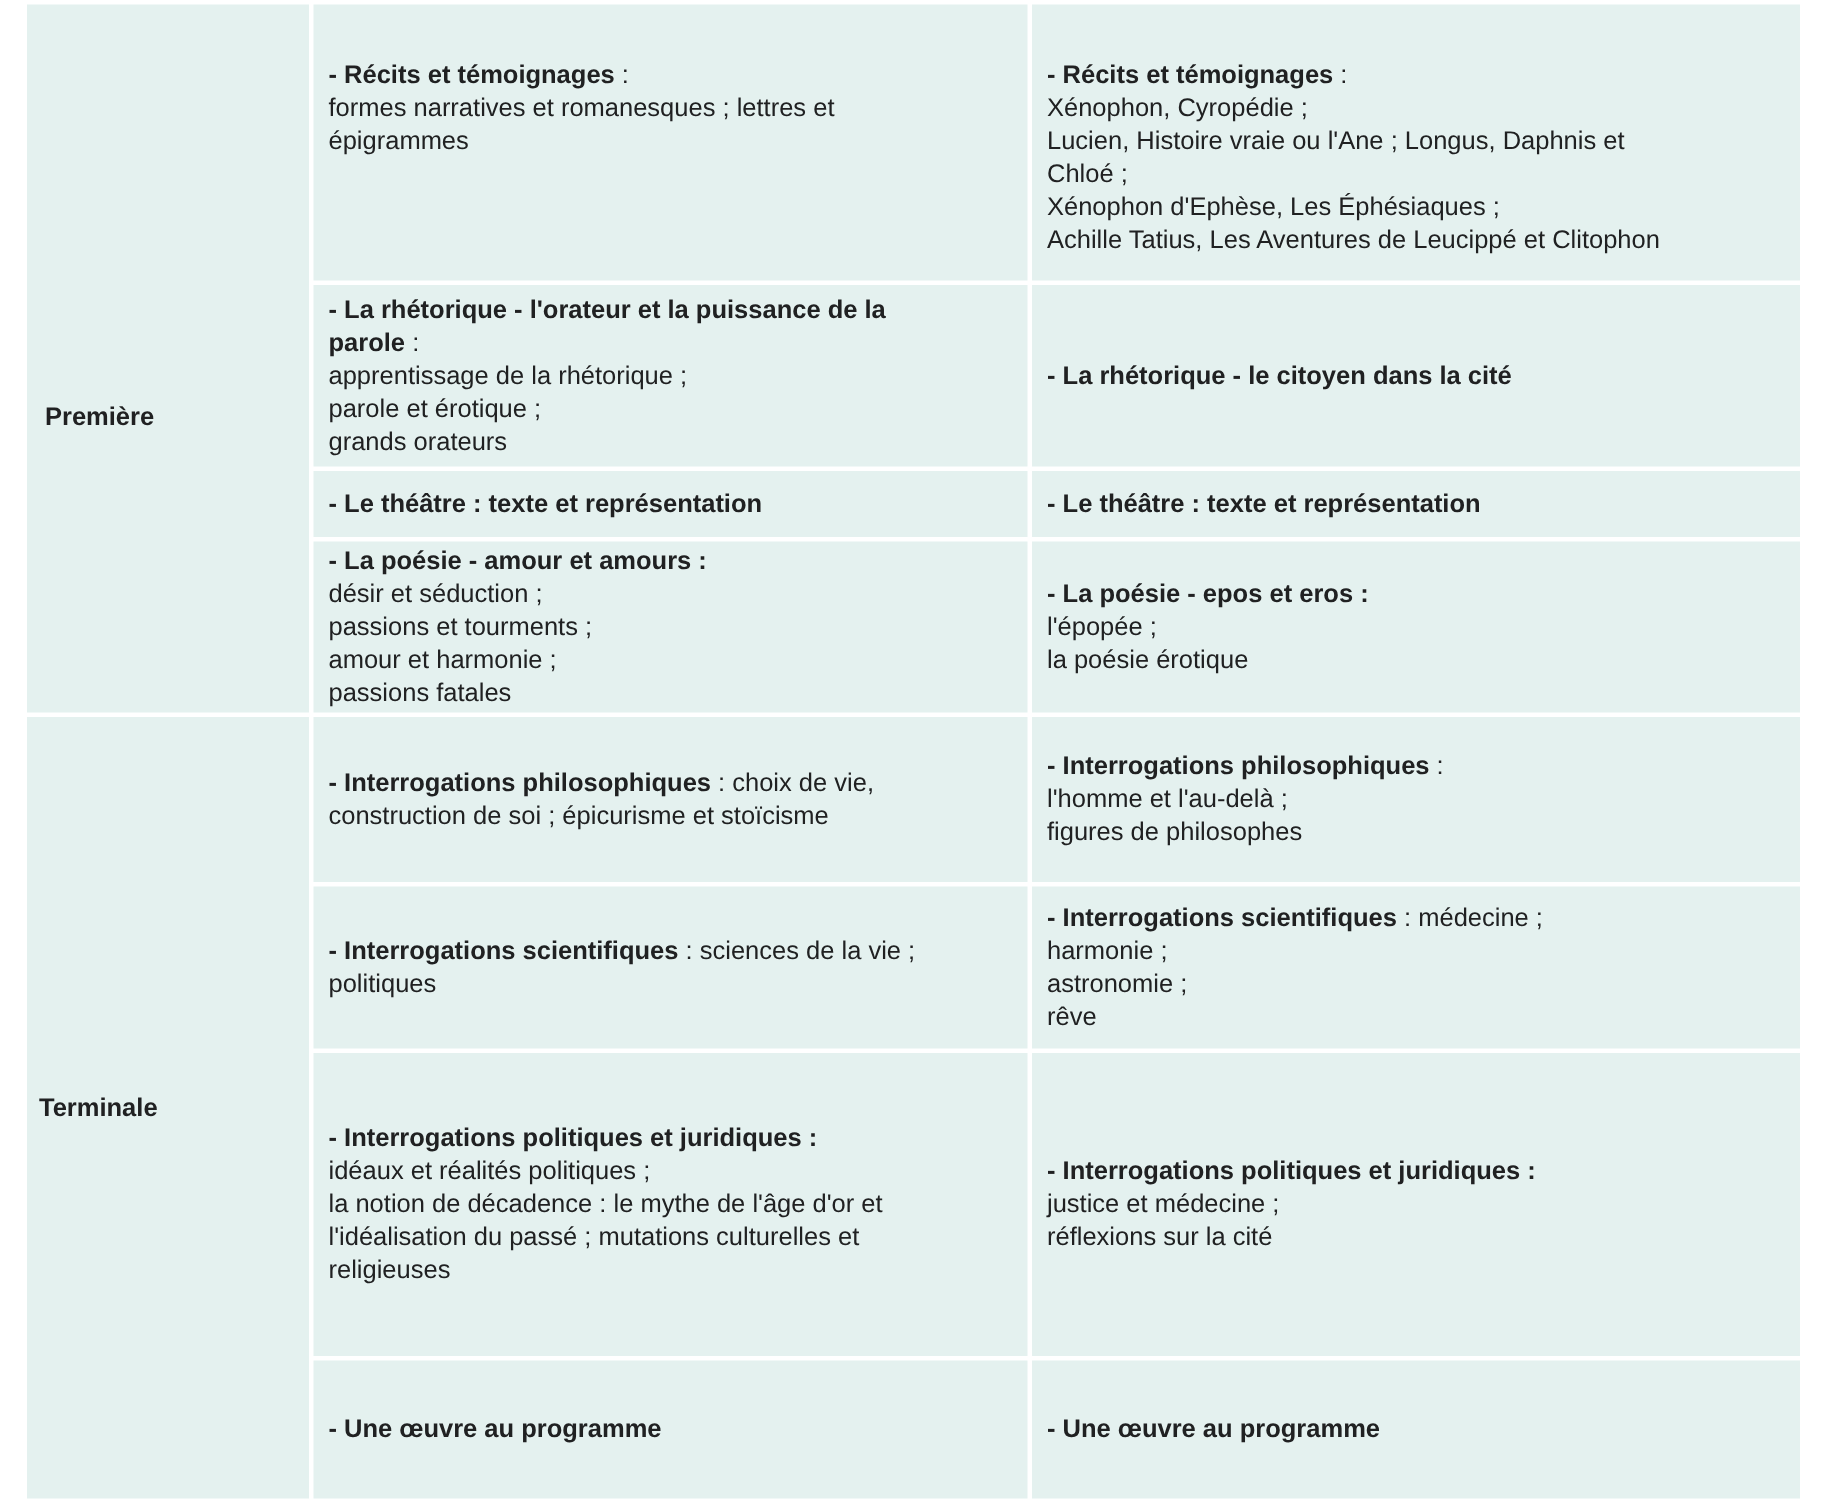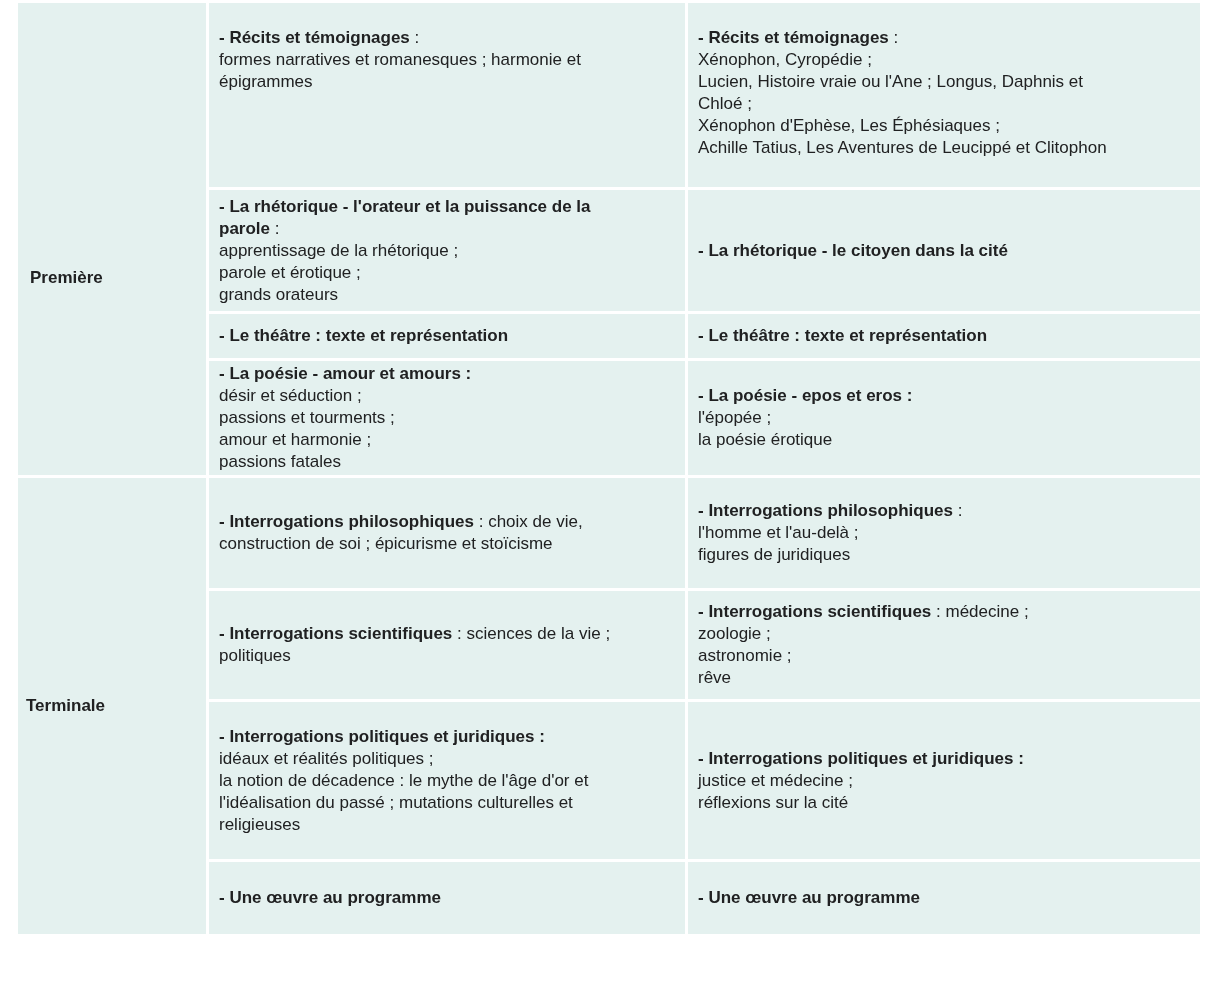--- a/index.html
+++ b/index.html
@@ -40,59 +40,59 @@
     width: 188px;
     font-weight: bold;
     vertical-align: middle;
     padding-left: 8px;
   }
   td.label-premiere { padding-top: 80px; padding-left: 12px; }
   td.col-mid { width: 476px; }
   td.col-right { width: 512px; }
   td.cell-top {
     vertical-align: top;
-    padding-top: 24px;
+    padding-top: 36px;
   }
   .seg-bold { font-weight: bold; }
 </style>
 </head>
 <body>
 
 <div class="page">
   <table class="curriculum">
     <tbody>
         <tr style="height: 184px;">
           <td class="row-label label-premiere" rowspan="4">Première</td>
-          <td class="col-mid cell-top"><span class="seg-bold">- Récits et témoignages</span><span class="seg-normal"> :</span><br><span class="seg-normal">formes narratives et romanesques ; harmonie et</span><br><span class="seg-normal">épigrammes</span></td>
+          <td class="col-mid cell-top"><span class="seg-bold">- Récits et témoignages</span><span class="seg-normal"> :</span><br><span class="seg-normal">formes narratives et romanesques ; lettres et</span><br><span class="seg-normal">épigrammes</span></td>
           <td class="col-right cell-top"><span class="seg-bold">- Récits et témoignages</span><span class="seg-normal"> :</span><br><span class="seg-normal">Xénophon, Cyropédie ;</span><br><span class="seg-normal">Lucien, Histoire vraie ou l'Ane ; Longus, Daphnis et</span><br><span class="seg-normal">Chloé ;</span><br><span class="seg-normal">Xénophon d'Ephèse, Les Éphésiaques ;</span><br><span class="seg-normal">Achille Tatius, Les Aventures de Leucippé et Clitophon</span></td>
         </tr>
         <tr style="height: 121px;">
           <td class="col-mid"><span class="seg-bold">- La rhétorique - l'orateur et la puissance de la</span><br><span class="seg-bold">parole</span><span class="seg-normal"> :</span><br><span class="seg-normal">apprentissage de la rhétorique ;</span><br><span class="seg-normal">parole et érotique ;</span><br><span class="seg-normal">grands orateurs</span></td>
           <td class="col-right"><span class="seg-bold">- La rhétorique - le citoyen dans la cité</span></td>
         </tr>
         <tr style="height: 44px; border-radius: 17px;">
           <td class="col-mid"><span class="seg-bold">- Le théâtre : texte et représentation</span></td>
           <td class="col-right"><span class="seg-bold">- Le théâtre : texte et représentation</span></td>
         </tr>
         <tr style="height: 114px;">
           <td class="col-mid"><span class="seg-bold">- La poésie - amour et amours :</span><br><span class="seg-normal">désir et séduction ;</span><br><span class="seg-normal">passions et tourments ;</span><br><span class="seg-normal">amour et harmonie ;</span><br><span class="seg-normal">passions fatales</span></td>
           <td class="col-right"><span class="seg-bold">- La poésie - epos et eros :</span><br><span class="seg-normal">l'épopée ;</span><br><span class="seg-normal">la poésie érotique</span></td>
         </tr>
         <tr style="height: 110px;">
           <td class="row-label" rowspan="4">Terminale</td>
           <td class="col-mid"><span class="seg-bold">- Interrogations philosophiques</span><span class="seg-normal"> : choix de vie,</span><br><span class="seg-normal">construction de soi ; épicurisme et stoïcisme</span></td>
-          <td class="col-right"><span class="seg-bold">- Interrogations philosophiques</span><span class="seg-normal"> :</span><br><span class="seg-normal">l'homme et l'au-delà ;</span><br><span class="seg-normal">figures de juridiques</span></td>
+          <td class="col-right"><span class="seg-bold">- Interrogations philosophiques</span><span class="seg-normal"> :</span><br><span class="seg-normal">l'homme et l'au-delà ;</span><br><span class="seg-normal">figures de philosophes</span></td>
         </tr>
         <tr style="height: 108px;">
           <td class="col-mid"><span class="seg-bold">- Interrogations scientifiques</span><span class="seg-normal"> : sciences de la vie ;</span><br><span class="seg-normal">politiques</span></td>
-          <td class="col-right"><span class="seg-bold">- Interrogations scientifiques</span><span class="seg-normal"> : médecine ;</span><br><span class="seg-normal">zoologie ;</span><br><span class="seg-normal">astronomie ;</span><br><span class="seg-normal">rêve</span></td>
+          <td class="col-right"><span class="seg-bold">- Interrogations scientifiques</span><span class="seg-normal"> : médecine ;</span><br><span class="seg-normal">harmonie ;</span><br><span class="seg-normal">astronomie ;</span><br><span class="seg-normal">rêve</span></td>
         </tr>
-        <tr style="height: 157px;">
+        <tr style="height: 202px;">
           <td class="col-mid"><span class="seg-bold">- Interrogations politiques et juridiques :</span><br><span class="seg-normal">idéaux et réalités politiques ;</span><br><span class="seg-normal">la notion de décadence : le mythe de l'âge d'or et</span><br><span class="seg-normal">l'idéalisation du passé ; mutations culturelles et</span><br><span class="seg-normal">religieuses</span></td>
           <td class="col-right"><span class="seg-bold">- Interrogations politiques et juridiques :</span><br><span class="seg-normal">justice et médecine ;</span><br><span class="seg-normal">réflexions sur la cité</span></td>
         </tr>
-        <tr style="height: 72px;">
+        <tr style="height: 92px;">
           <td class="col-mid"><span class="seg-bold">- Une œuvre au programme</span></td>
           <td class="col-right"><span class="seg-bold">- Une œuvre au programme</span></td>
         </tr>
       </tbody>
   </table>
 </div>
 
 </body></html>

